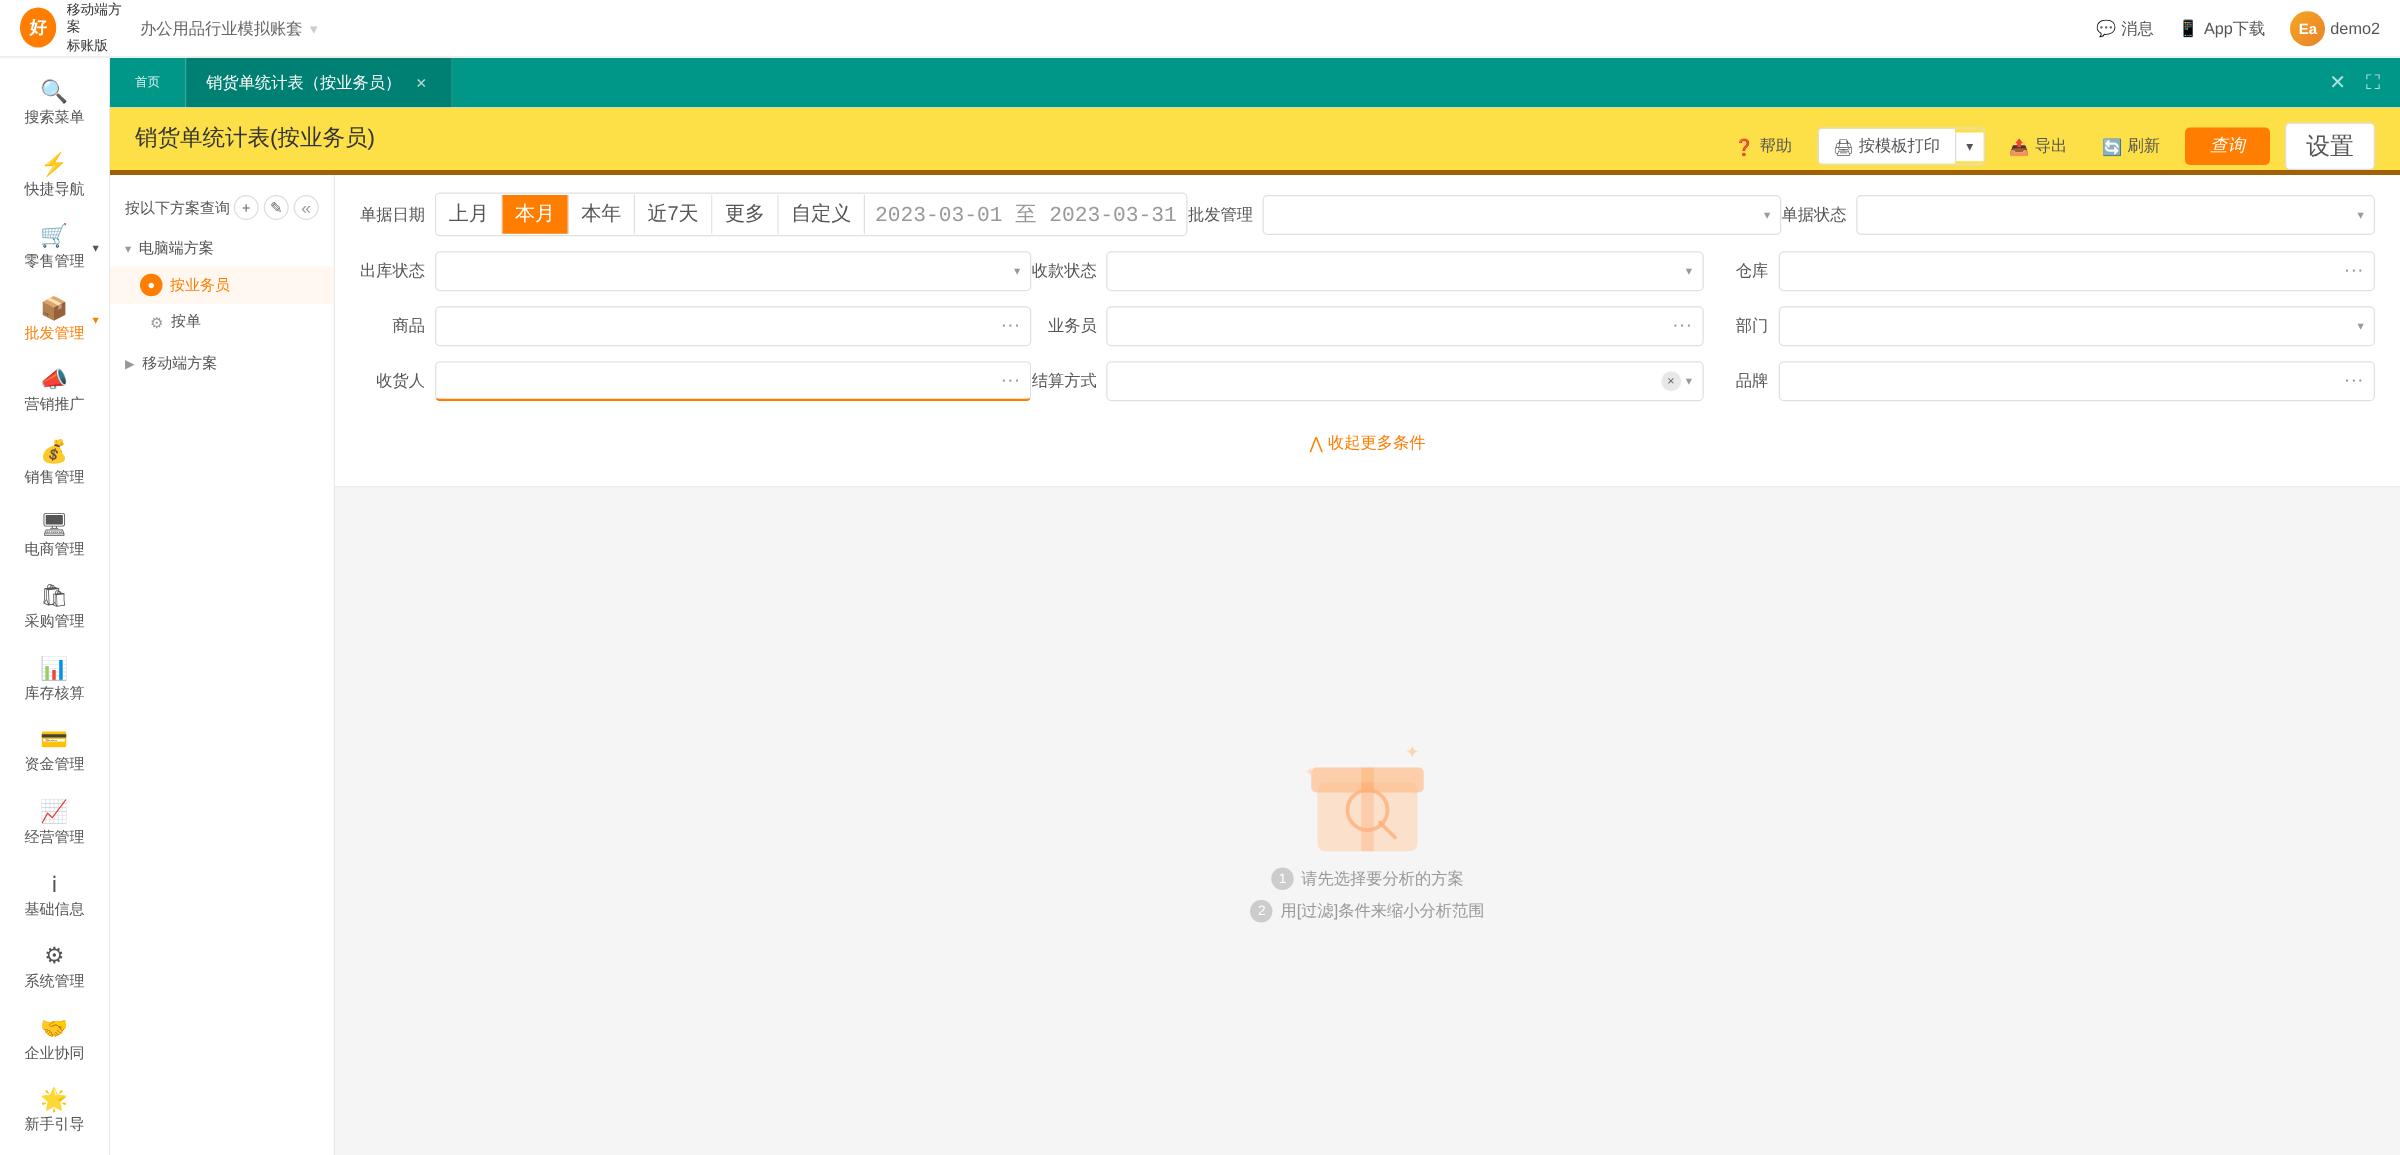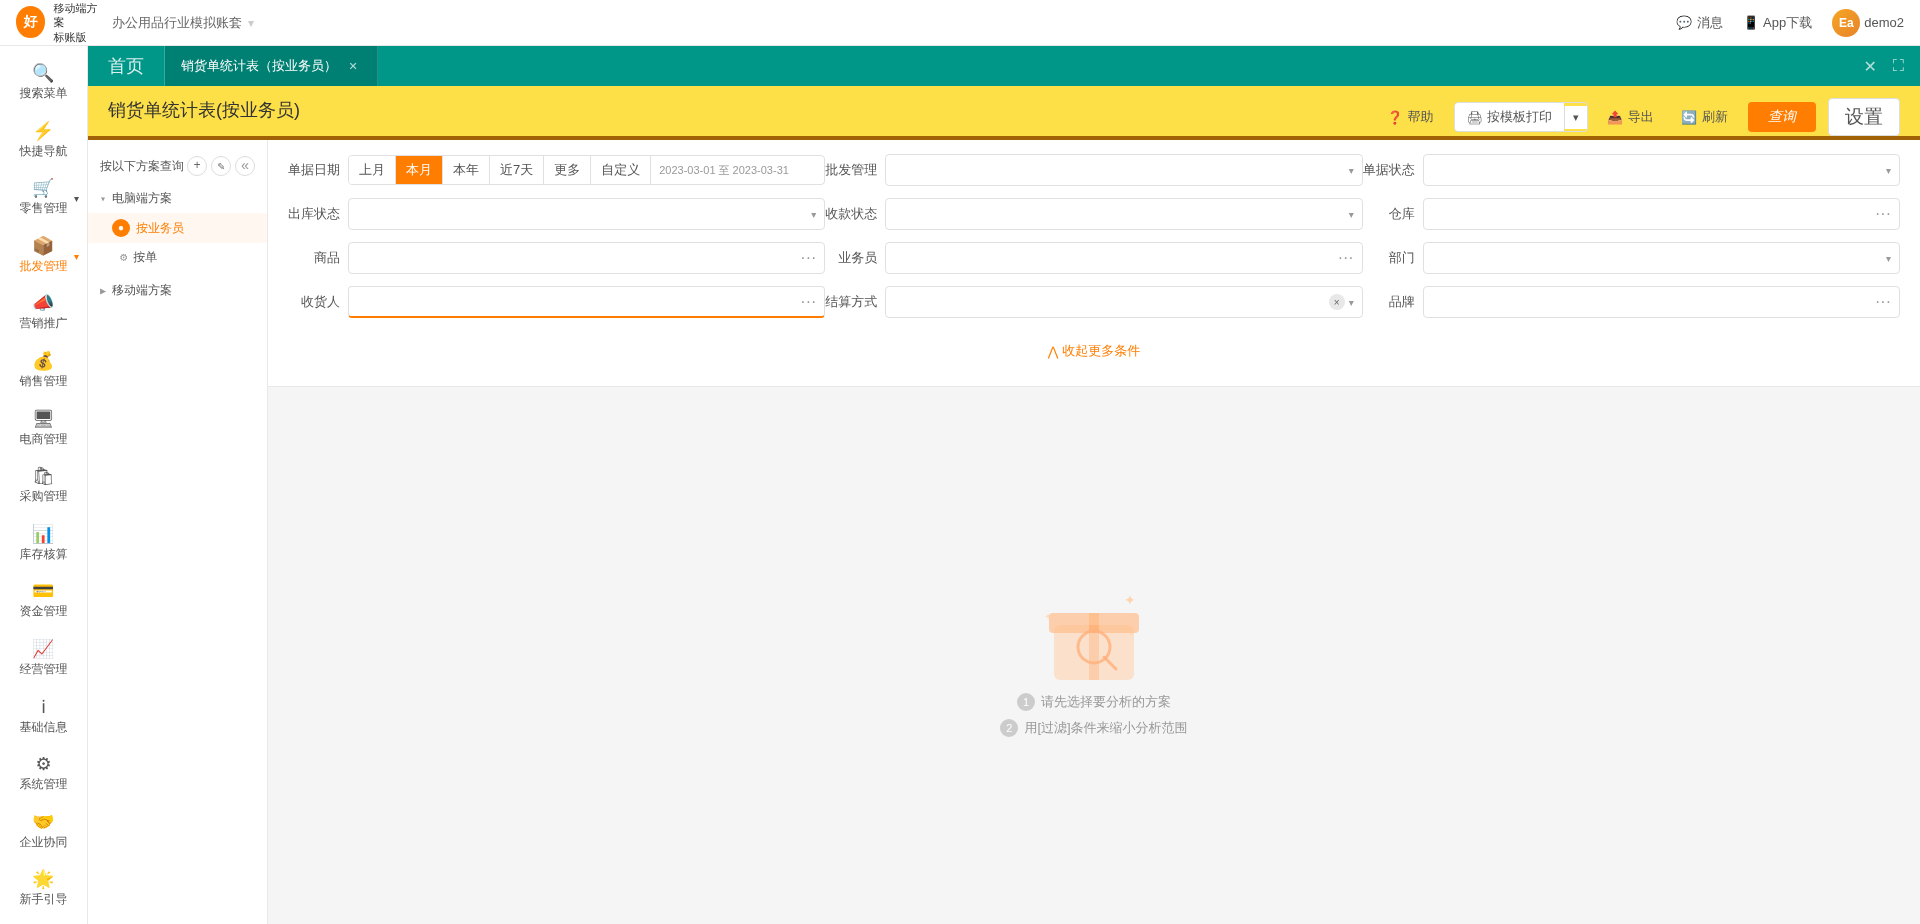--- a/index.html
+++ b/index.html
@@ -138,21 +138,21 @@
       align-items: center;
       padding: 0 0;
       gap: 0;
     }
     .tab-home {
       padding: 0 20px;
       height: 100%;
       display: flex;
       align-items: center;
       color: rgba(255,255,255,0.85);
-      font-size: 18px;
+      font-size: 10px;
       cursor: pointer;
       border-right: 1px solid rgba(255,255,255,0.2);
     }
     .tab-item {
       height: 100%;
       display: flex;
       align-items: center;
       gap: 8px;
       padding: 0 16px;
       background: rgba(0,0,0,0.15);
@@ -194,21 +194,20 @@
     }
 
     
     .secondary-sidebar {
       width: 180px;
       background: #fff;
       border-right: 1px solid #e8e8e8;
       padding: 8px 0;
       flex-shrink: 0;
       overflow-y: auto;
-      font-family: Liberation Mono, monospace;
     }
     .scheme-header {
       padding: 8px 12px;
       font-size: 13px;
       color: #333;
       display: flex;
       align-items: center;
       justify-content: space-between;
     }
     .scheme-header-label {
@@ -394,38 +393,39 @@
       font-size: 10px;
       color: #999;
     }
     .filter-control-dots {
       font-size: 16px;
       color: #999;
       line-height: 1;
     }
     .date-btn {
       padding: 5px 10px;
-      font-size: 13px;
+      font-size: 16px;
       color: #555;
       cursor: pointer;
       border-right: 1px solid #e0e0e0;
       background: #fff;
       white-space: nowrap;
     }
     .date-btn:last-child { border-right: none; }
     .date-btn.active {
       background: #ff7d00;
       color: #fff;
       border-radius: 0;
     }
     .date-range {
-      font-size: 11px;
+      font-size: 17px;
       color: #999;
       padding: 5px 8px;
       white-space: nowrap;
+      font-family: Liberation Mono, monospace;
     }
     .collapse-filter {
       display: flex;
       align-items: center;
       justify-content: center;
       padding: 6px;
       cursor: pointer;
       color: #ff7d00;
       font-size: 13px;
       gap: 4px;

